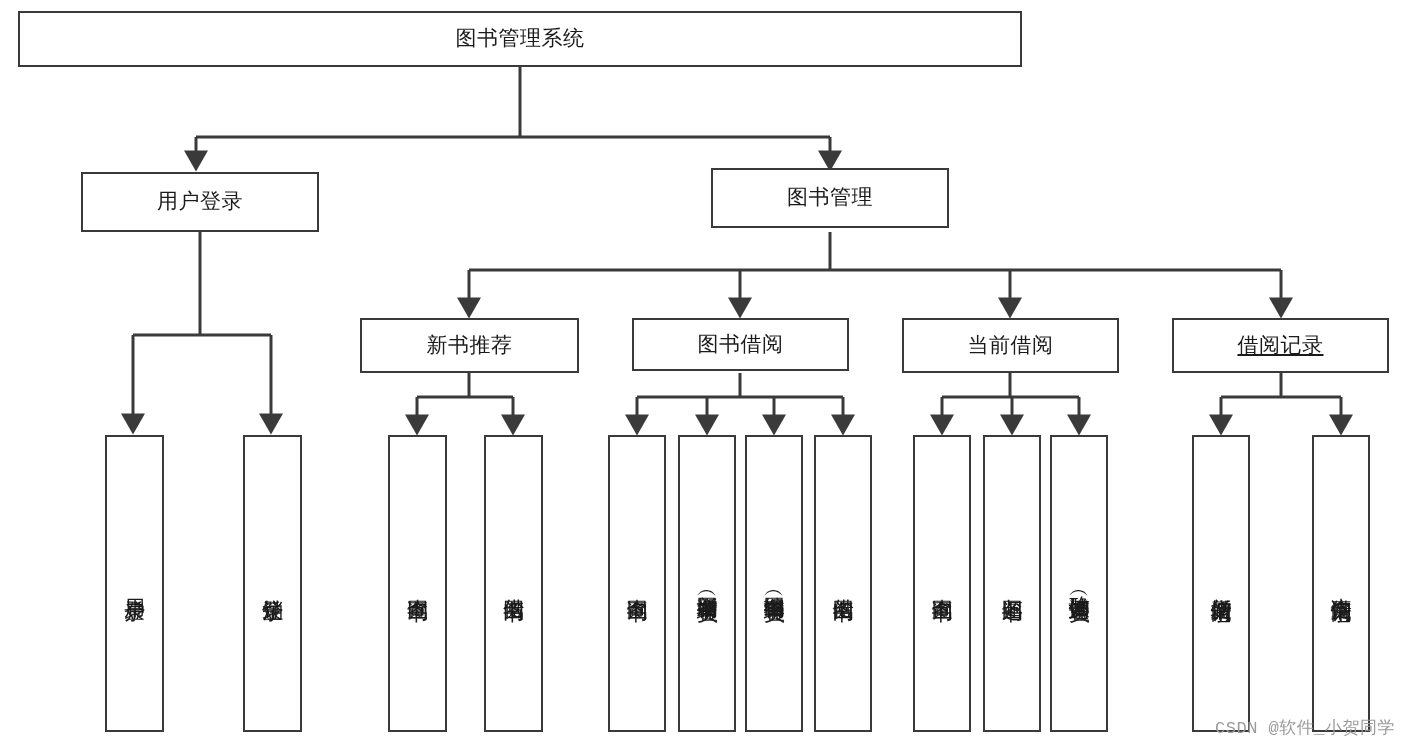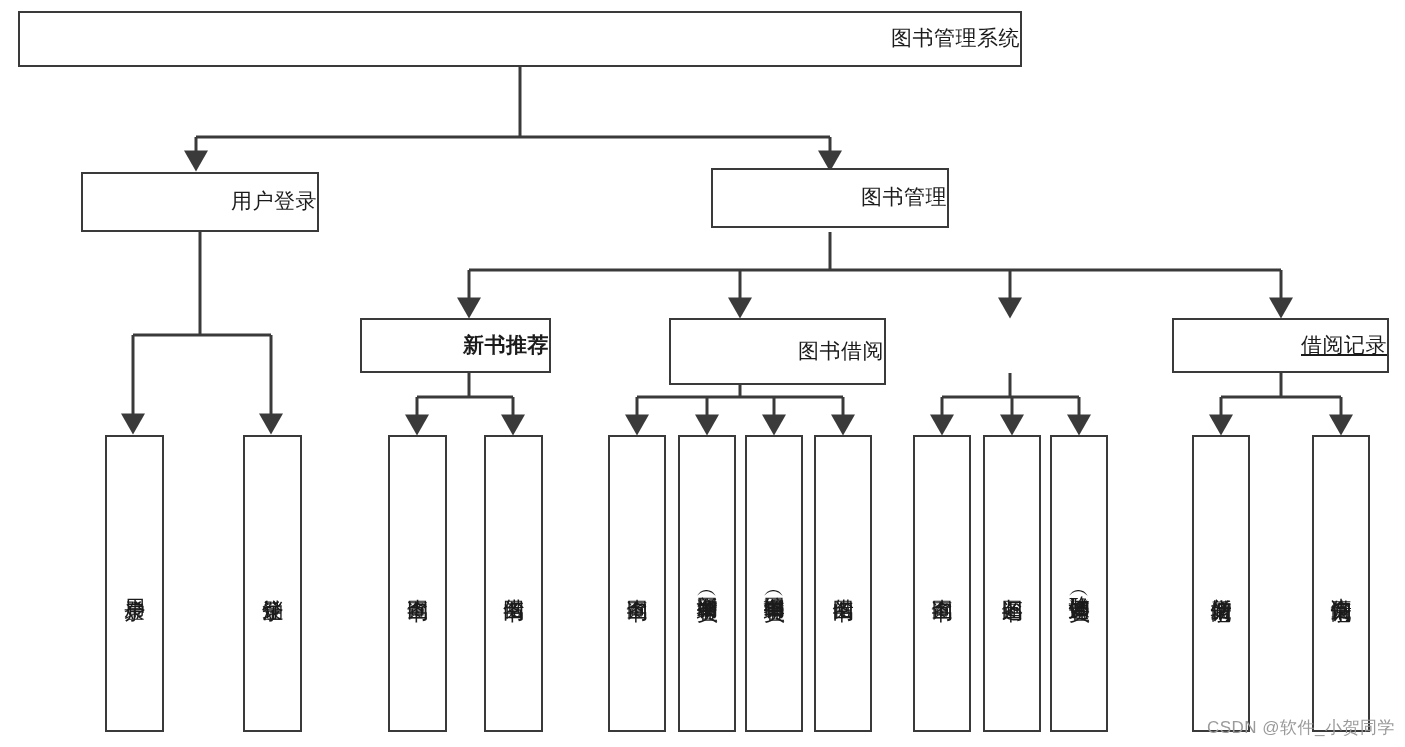--- a/index.html
+++ b/index.html
@@ -33,21 +33,20 @@
     border: 2px solid #3a3a3a;
     display: flex;
     align-items: center;
     justify-content: center;
     color: #1b1b1b;
   }
   .node.horiz {
     font-size: 21px;
     line-height: 1.1;
     letter-spacing: 0.5px;
-    justify-content: flex-end;
   }
   .node.vert {
     writing-mode: vertical-rl;
     text-orientation: upright;
     font-size: 21px;
     line-height: 1.25;
     letter-spacing: 1px;
     padding: 6px 0;
   }
   .node.vert .vlabel {
@@ -56,21 +55,21 @@
     white-space: nowrap;
   }
   .watermark {
     position: absolute;
     right: 10px;
     bottom: 8px;
     font-size: 17px;
     color: #9a9a9a;
     letter-spacing: 0.5px;
     white-space: nowrap;
-    font-family: Liberation Sans, sans-serif;
+    font-family: Liberation Mono, monospace;
   }
 </style>
 </head>
 <body>
 
 <div id="canvas">
 
   <svg class="connectors" viewBox="0 0 1405 747" xmlns="http://www.w3.org/2000/svg">
     <defs>
       <marker id="arrow" markerWidth="10" markerHeight="10" refX="3.2" refY="4" orient="auto" markerUnits="strokeWidth">
@@ -125,25 +124,28 @@
     <span>图书管理系统</span>
   </div>
 
   <div class="node horiz" style="left:81px; top:172px; width:238px; height:60px;">
     <span>用户登录</span>
   </div>
   <div class="node horiz" style="left:711px; top:168px; width:238px; height:60px;">
     <span>图书管理</span>
   </div>
 
-  <div class="node horiz" style="left:360px; top:318px; width:191px; height:55px;font-weight:bold;">
+  <div class="node horiz" style="left:360px; top:318px; width:219px; height:55px;">
     <span>新书推荐</span>
   </div>
-  <div class="node horiz" style="left:632px; top:318px; width:217px; height:67px;margin-left:37px;">
+  <div class="node horiz" style="left:632px; top:318px; width:217px; height:53px;">
     <span>图书借阅</span>
+  </div>
+  <div class="node horiz" style="left:902px; top:318px; width:217px; height:55px;">
+    <span>当前借阅</span>
   </div>
   <div class="node horiz" style="left:1172px; top:318px; width:217px; height:55px;text-decoration:underline;">
     <span>借阅记录</span>
   </div>
 
   <div class="node vert" style="left:105px; top:435px; width:59px; height:297px;">
     <span class="vlabel">用户登录</span>
   </div>
   <div class="node vert" style="left:243px; top:435px; width:59px; height:297px;">
     <span class="vlabel">注销登录</span>

